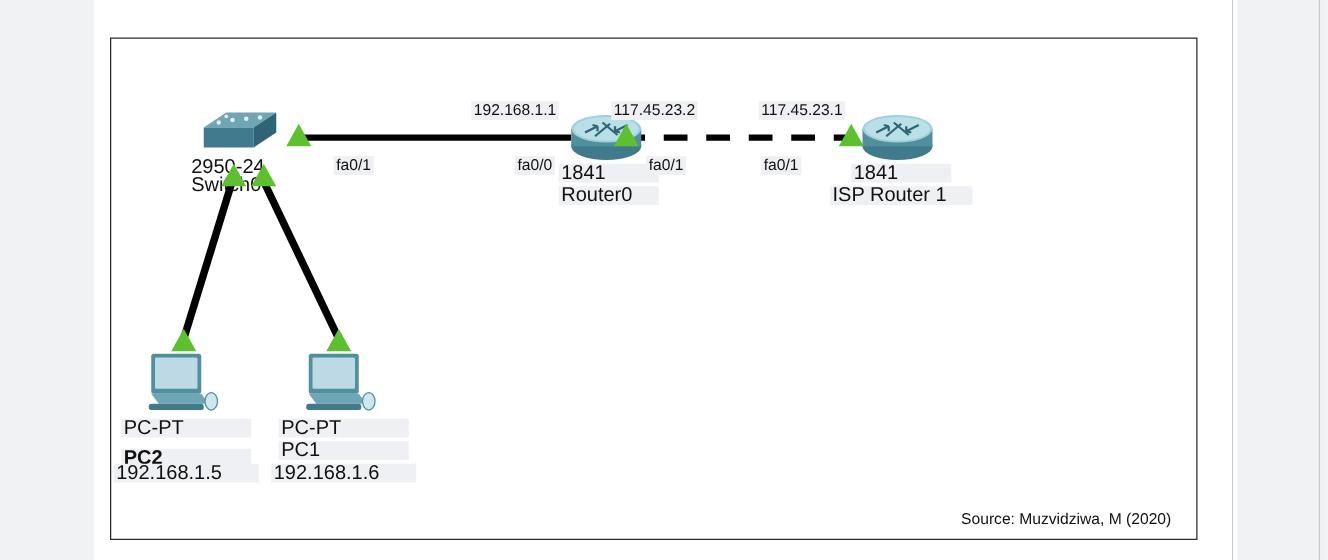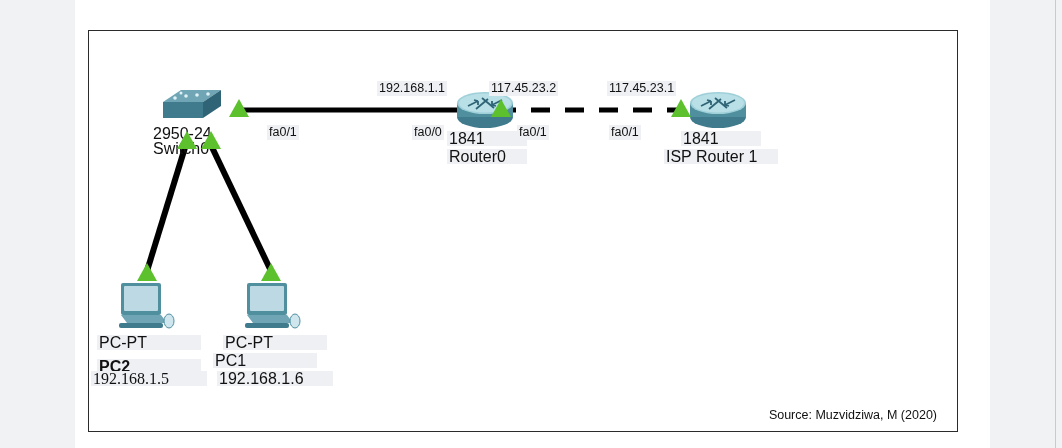--- a/index.html
+++ b/index.html
@@ -124,33 +124,33 @@
         <svg width="62" height="56" viewBox="0 0 62 56">
           <rect x="6" y="4" width="40" height="32" rx="2" fill="#4f8f9e"></rect>
           <rect x="9" y="7" width="34" height="25" rx="1" fill="#bcd9e4"></rect>
           <polygon points="6,36 46,36 52,44 12,44" fill="#6fa5b4"></polygon>
           <rect x="4" y="44" width="44" height="5" rx="2" fill="#3f7b8c"></rect>
           <ellipse cx="54" cy="42" rx="5" ry="7" fill="#cfe6ee" stroke="#4f8f9e" stroke-width="1"></ellipse>
         </svg>
       </div>
       <div class="node-cap" style="left:8px;top:304px;width:100px;">PC-PT</div>
       <div class="node-cap" style="left:8px;top:328px;width:100px;font-weight:bold;">PC2</div>
-      <div class="node-cap" style="left:2px;top:340px;width:112px;font-family:Liberation Serif, serif;">192.168.1.5</div>
+      <div class="node-cap" style="left:2px;top:340px;width:112px;">192.168.1.5</div>
 
       <div class="devicewrap" style="left:152px;top:248px;">
         <svg width="62" height="56" viewBox="0 0 62 56">
           <rect x="6" y="4" width="40" height="32" rx="2" fill="#4f8f9e"></rect>
           <rect x="9" y="7" width="34" height="25" rx="1" fill="#bcd9e4"></rect>
           <polygon points="6,36 46,36 52,44 12,44" fill="#6fa5b4"></polygon>
           <rect x="4" y="44" width="44" height="5" rx="2" fill="#3f7b8c"></rect>
           <ellipse cx="54" cy="42" rx="5" ry="7" fill="#cfe6ee" stroke="#4f8f9e" stroke-width="1"></ellipse>
         </svg>
       </div>
       <div class="node-cap" style="left:134px;top:304px;width:100px;">PC-PT</div>
-      <div class="node-cap" style="left:124px;top:322px;width:100px;">PC1</div>
+      <div class="node-cap" style="left:134px;top:322px;width:100px;">PC1</div>
       <div class="node-cap" style="left:128px;top:340px;width:112px;">192.168.1.6</div>
 
       <svg width="870" height="402" style="position:absolute;left:0;top:0;pointer-events:none;">
         <polygon points="150,68 160,86 140,86" fill="#5cc12c"></polygon>
         <polygon points="412,68 422,86 402,86" fill="#5cc12c"></polygon>
         <polygon points="592,68 602,86 582,86" fill="#5cc12c"></polygon>
         <polygon points="98,100 108,118 88,118" fill="#5cc12c"></polygon>
         <polygon points="122,100 132,118 112,118" fill="#5cc12c"></polygon>
         <polygon points="58,232 68,250 48,250" fill="#5cc12c"></polygon>
         <polygon points="182,232 192,250 172,250" fill="#5cc12c"></polygon>

